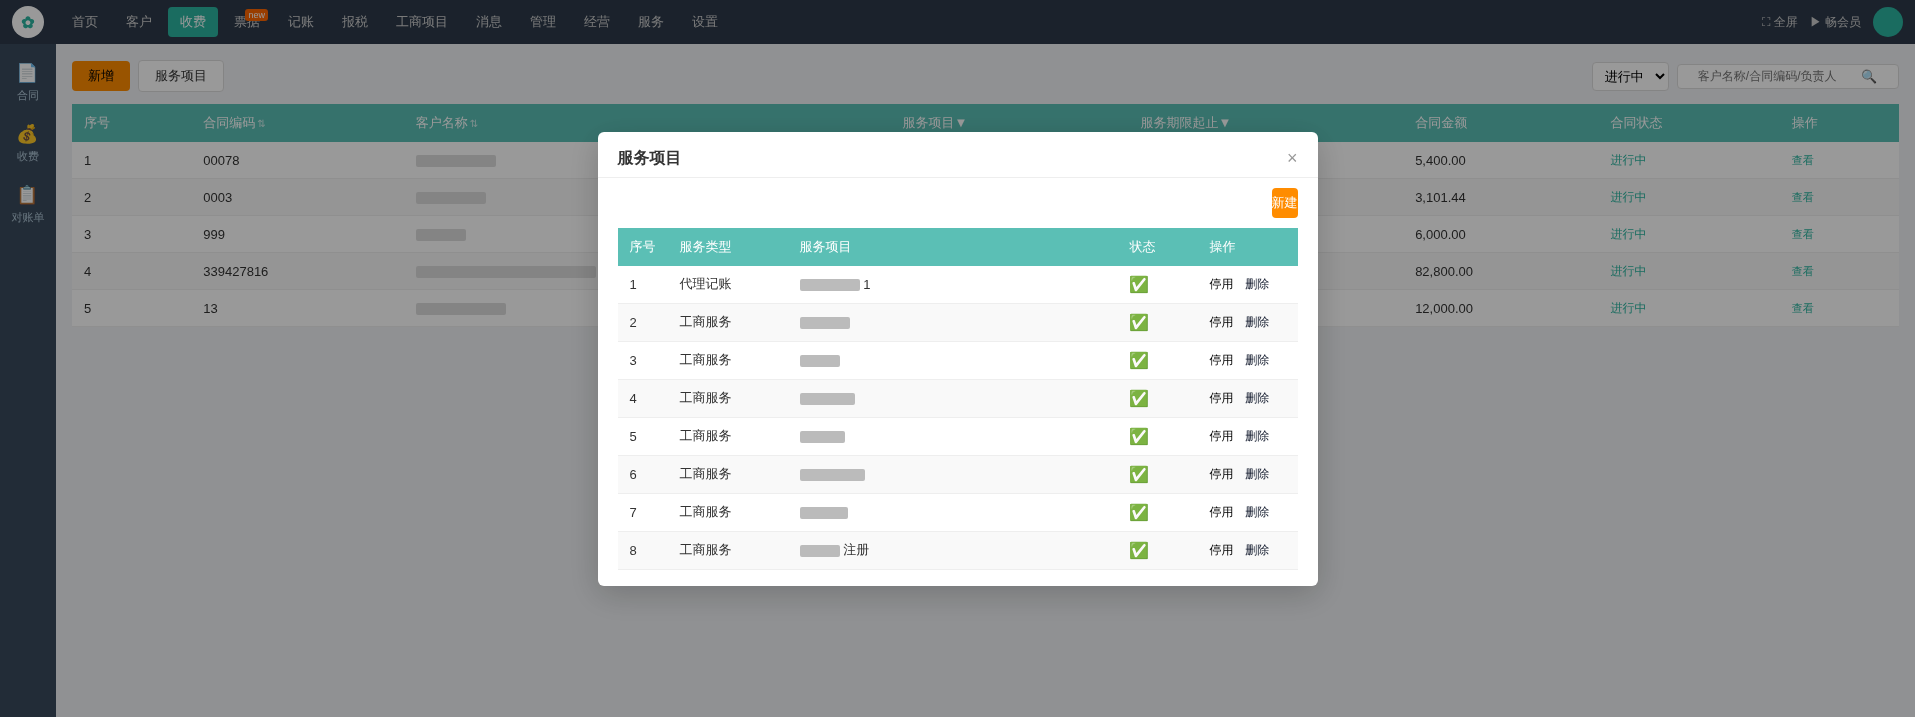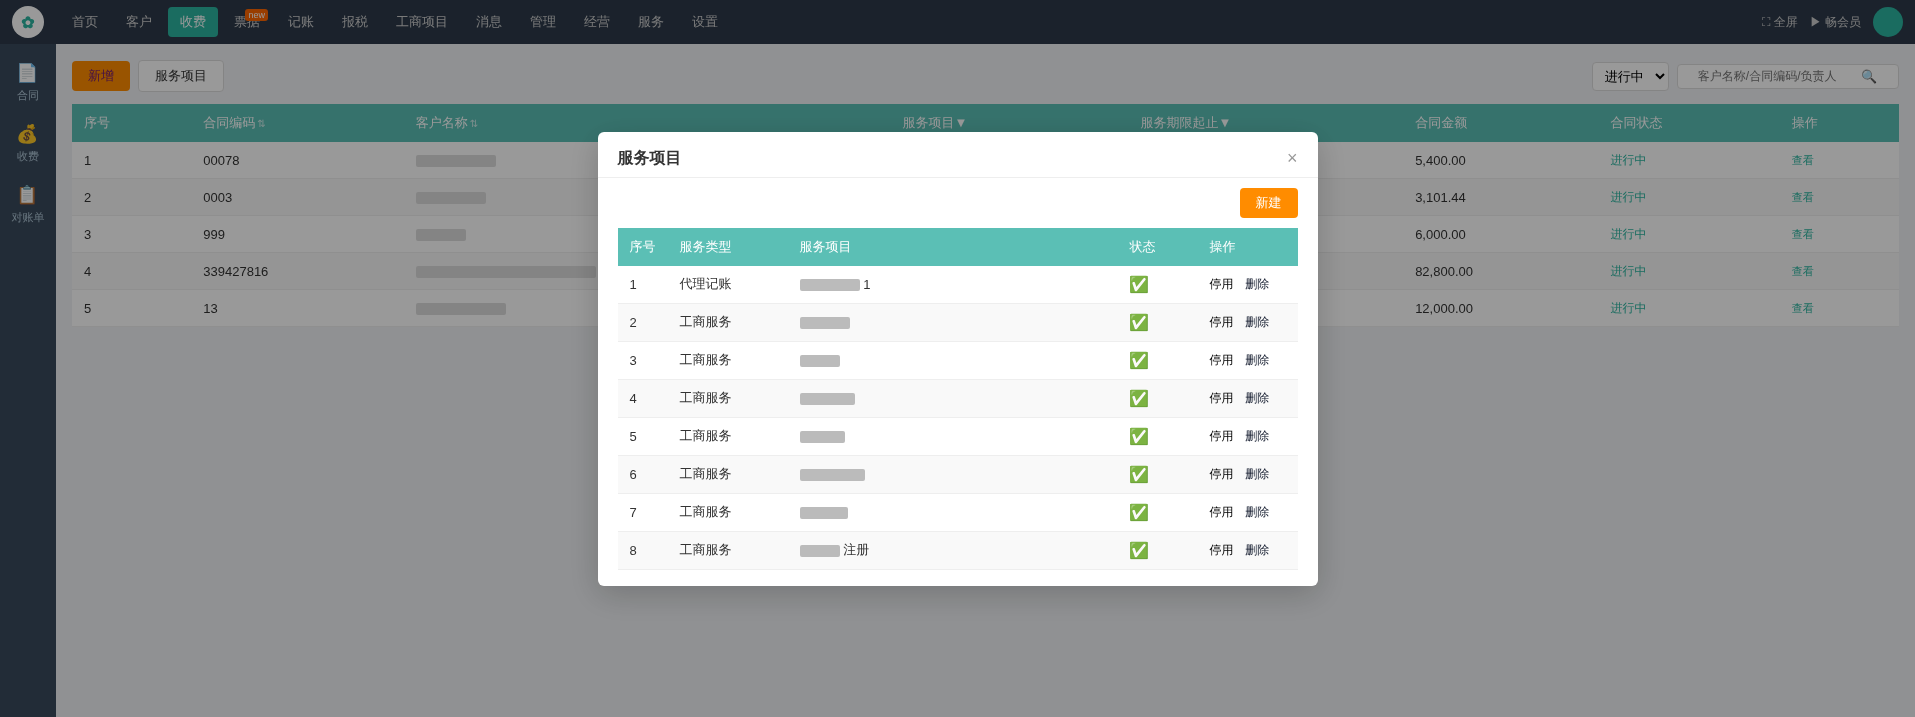--- a/index.html
+++ b/index.html
@@ -110,21 +110,21 @@
 
     
     .toolbar {
       display: flex;
       align-items: center;
       gap: 8px;
       margin-bottom: 12px;
     }
     .btn-add {
       background: #ff8c00;
-      color: #701a75;
+      color: #000000;
       border: none;
       padding: 6px 16px;
       border-radius: 4px;
       cursor: pointer;
       font-size: 13px;
     }
     .btn-service {
       background: #fff;
       color: #333;
       border: 1px solid #ddd;
@@ -247,21 +247,21 @@
     }
     .modal-toolbar {
       padding: 10px 20px;
       display: flex;
       justify-content: flex-end;
     }
     .btn-new-modal {
       background: #ff8c00;
       color: #fff;
       border: none;
-      padding: 6px 16px;
+      padding: 6px 0;
       border-radius: 4px;
       cursor: pointer;
       font-size: 13px;
     }
     .modal-body {
       flex: 1;
       overflow-y: auto;
       padding: 0 20px 16px 20px;
     }
     .modal-table {

